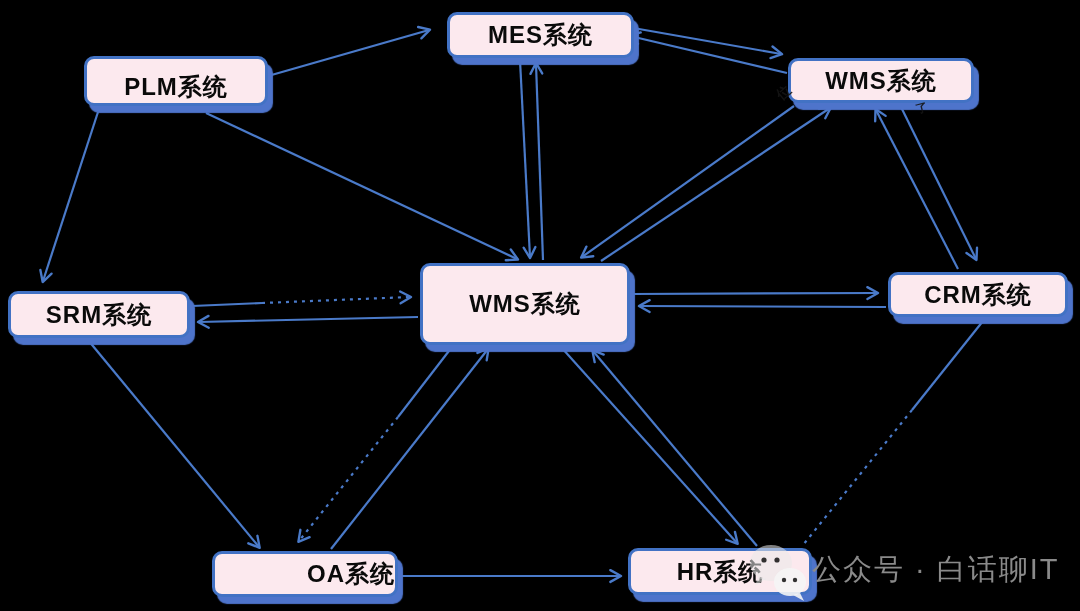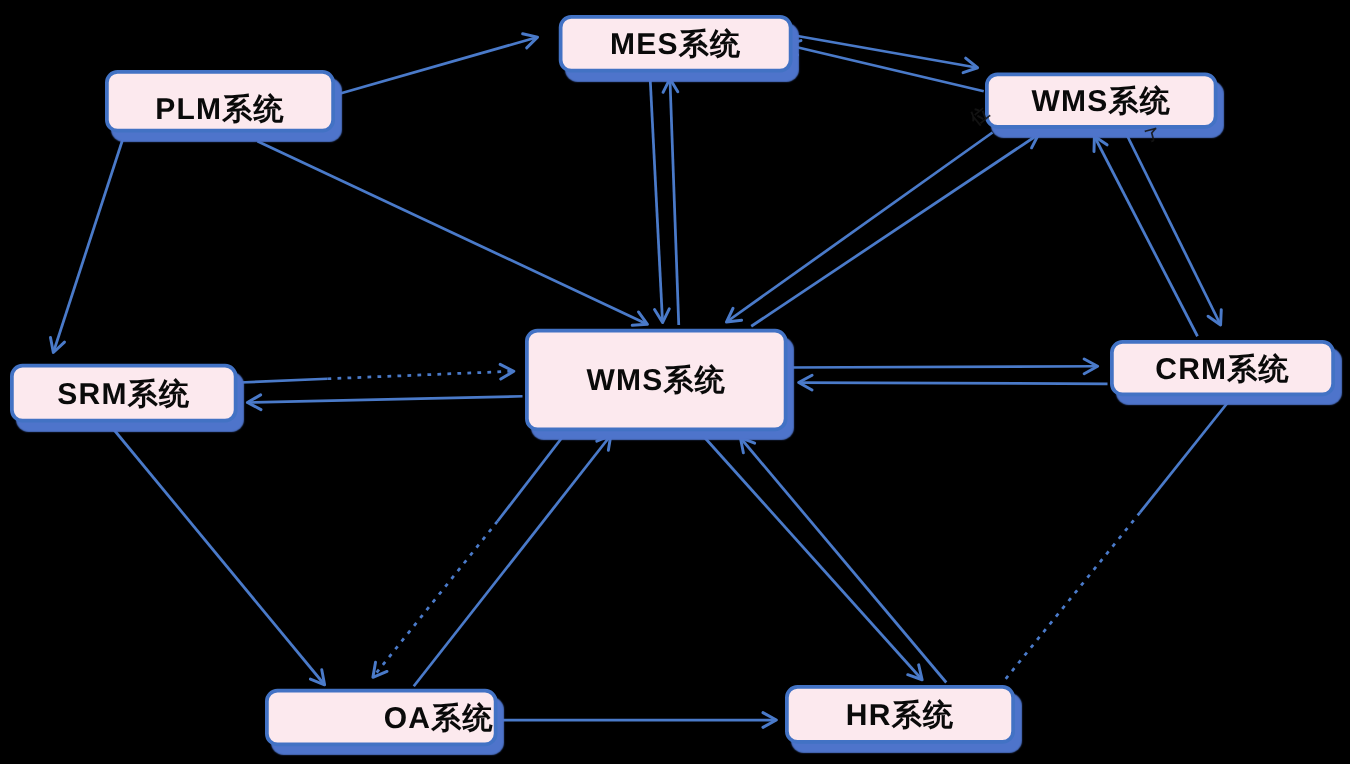--- a/index.html
+++ b/index.html
@@ -104,16 +104,29 @@
         <span>CRM系统</span>
       </div>
       <div class="node" style="left: 212px; top: 551px; width: 186px; height: 46px; justify-content: flex-end;">
         <span>OA系统</span>
       </div>
       <div class="node" style="left: 628px; top: 548px; width: 184px; height: 47px;">
         <span>HR系统</span>
       </div>
     </div>
 
+  <div class="watermark">
+    <svg width="64" height="64" viewBox="0 0 64 64">
+      <ellipse cx="25" cy="23" rx="21" ry="18" fill="#e9e9e9" fill-opacity="0.55"></ellipse>
+      <polygon points="12,37 9,46 20,39" fill="#e9e9e9" fill-opacity="0.55"></polygon>
+      <circle cx="18" cy="20" r="2.6" fill="#000" fill-opacity="0.8"></circle>
+      <circle cx="31" cy="20" r="2.6" fill="#000" fill-opacity="0.8"></circle>
+      <ellipse cx="44" cy="42" rx="16" ry="14" fill="#f5f5f5" fill-opacity="0.9"></ellipse>
+      <polygon points="54,53 58,61 47,55" fill="#f5f5f5" fill-opacity="0.9"></polygon>
+      <circle cx="38" cy="40" r="2.2" fill="#000" fill-opacity="0.8"></circle>
+      <circle cx="49" cy="40" r="2.2" fill="#000" fill-opacity="0.8"></circle>
+    </svg>
+    <span class="wm-text">公众号 · 白话聊IT</span>
+  </div>
 
 <span class="artifact" style="left: 777px; top: 84px; font-size: 14px; color: rgb(21, 21, 21); opacity: 0.9; transform: rotate(-40deg);">位</span>
     <span class="artifact" style="left: 916px; top: 100px; font-size: 12px; color: rgb(21, 21, 21); opacity: 0.9; transform: rotate(-15deg);">了</span>
   </div>
 
 </body></html>

